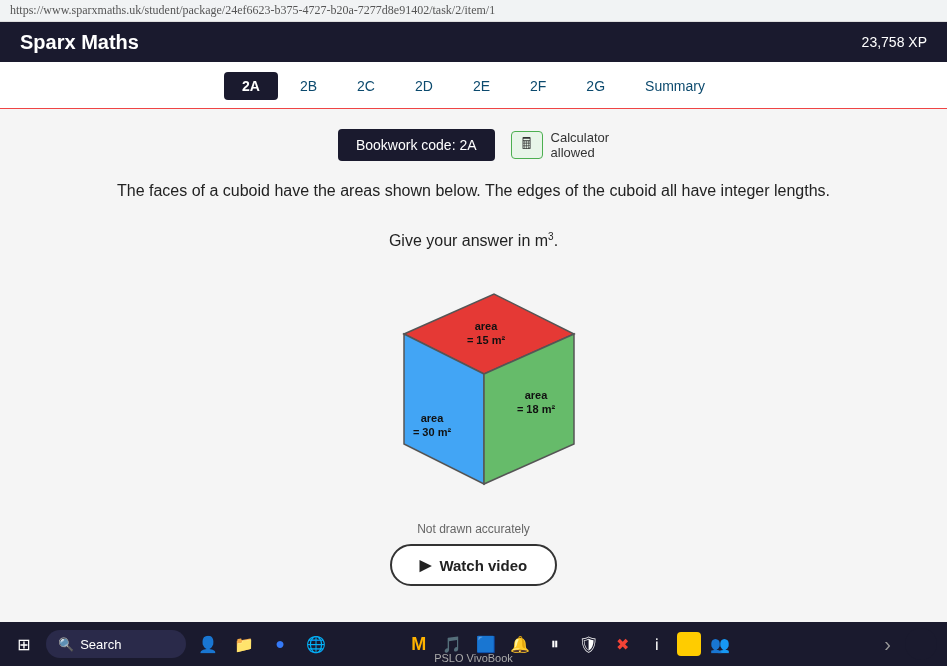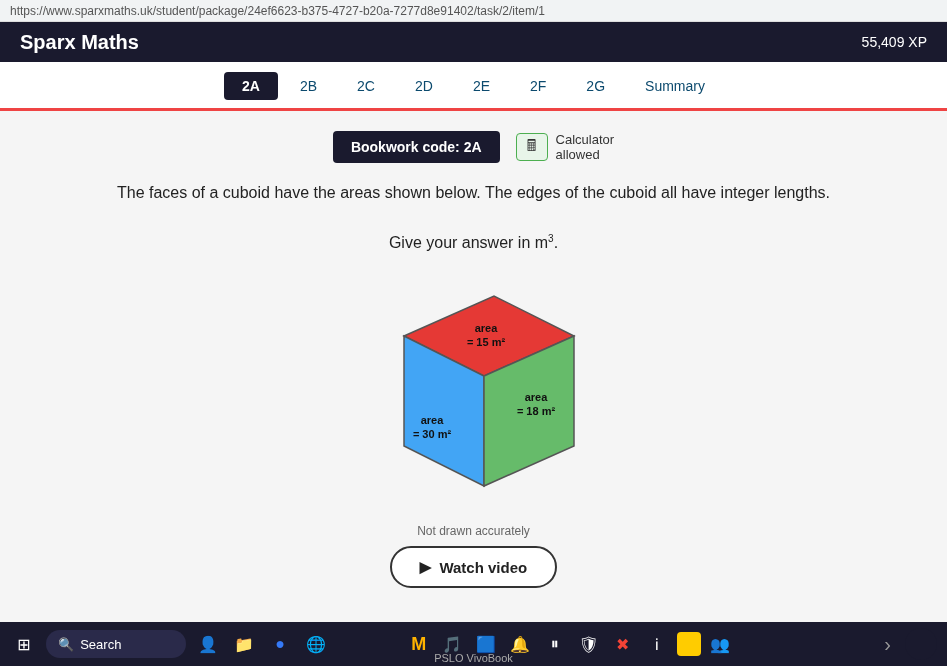--- a/index.html
+++ b/index.html
@@ -8,20 +8,21 @@
     
     .browser-bar {
       background: #f1f3f4;
       padding: 4px 10px;
       font-size: 12px;
       color: #555;
       border-bottom: 1px solid #ddd;
       height: 22px;
       display: flex;
       align-items: center;
+      font-family: Liberation Serif, serif;
     }
 
     
     .header {
       background: #1a1a2e;
       color: white;
       display: flex;
       align-items: center;
       justify-content: space-between;
       padding: 0 20px;
@@ -38,21 +39,21 @@
     }
 
     
     .nav-tabs {
       display: flex;
       justify-content: center;
       align-items: center;
       gap: 4px;
       padding: 10px 0 8px 0;
       background: #fff;
-      border-bottom: 3px solid #ef4444;
+      border-bottom: 1px solid #ef4444;
     }
     .nav-tab {
       padding: 6px 18px;
       border-radius: 4px;
       font-size: 14px;
       font-weight: 400;
       cursor: pointer;
       color: #0c4a6e;
       background: transparent;
       border: none;
@@ -79,21 +80,21 @@
       align-items: center;
       gap: 16px;
       margin-bottom: 18px;
     }
     .bookwork-badge {
       background: #1a1a2e;
       color: white;
       padding: 8px 18px;
       border-radius: 4px;
       font-size: 14px;
-      font-weight: bold;
+      font-weight: normal;
     }
     .calculator-box {
       display: flex;
       align-items: center;
       gap: 8px;
       font-size: 13px;
       color: #333;
     }
     .calc-icon {
       width: 32px;
@@ -240,21 +241,21 @@
   </style>
 </head>
 <body>
 
 <div class="browser-bar">
   <span>https://www.sparxmaths.uk/student/package/24ef6623-b375-4727-b20a-7277d8e91402/task/2/item/1</span>
 </div>
 
 <div class="header">
   <div class="header-title">Sparx Maths</div>
-  <div class="header-xp">55,409 XP</div>
+  <div class="header-xp">23,758 XP</div>
 </div>
 
 <div class="nav-tabs">
   <button class="nav-tab active">2A</button>
   <button class="nav-tab">2B</button>
   <button class="nav-tab">2C</button>
   <button class="nav-tab">2D</button>
   <button class="nav-tab">2E</button>
   <button class="nav-tab">2F</button>
   <button class="nav-tab">2G</button>

